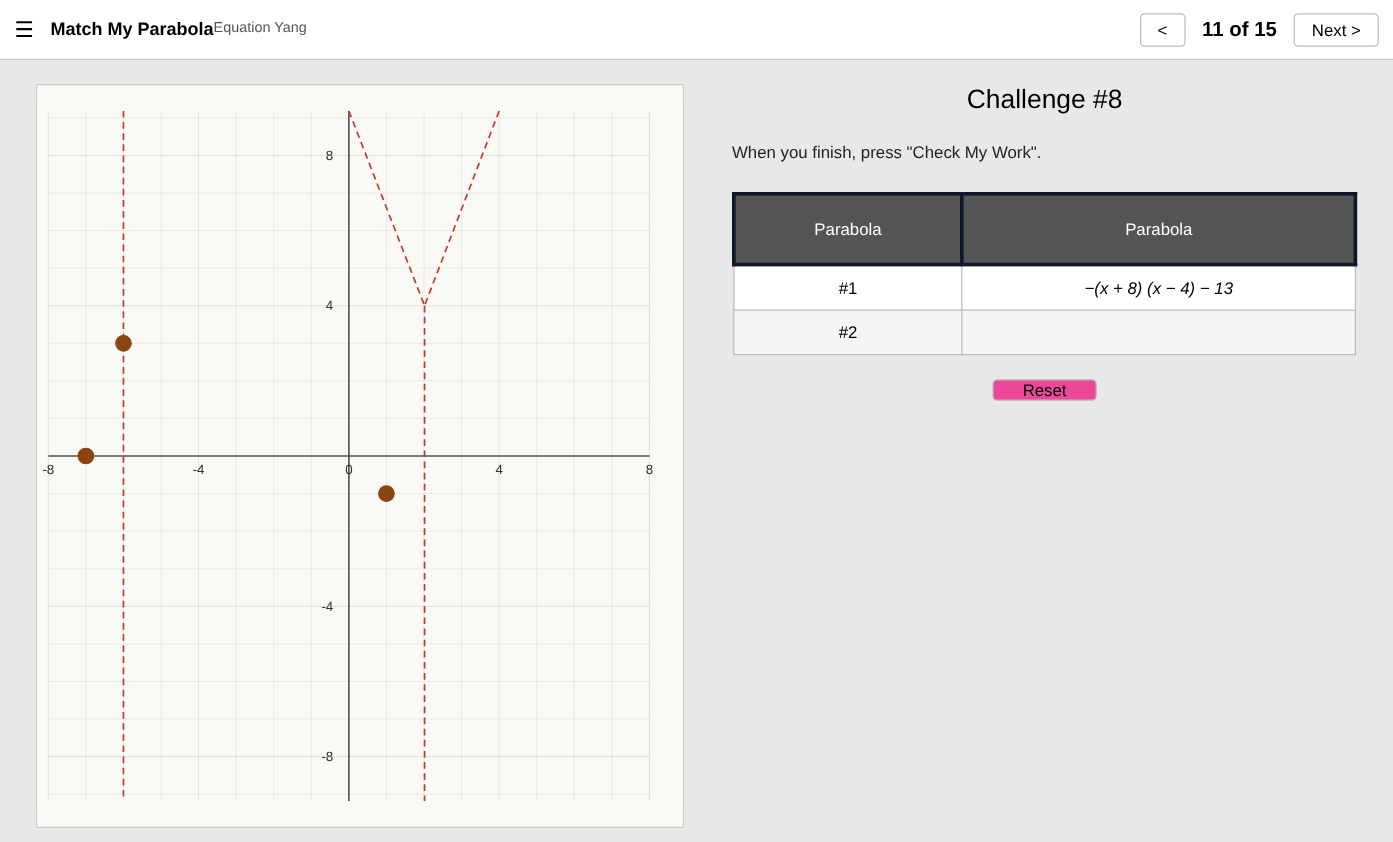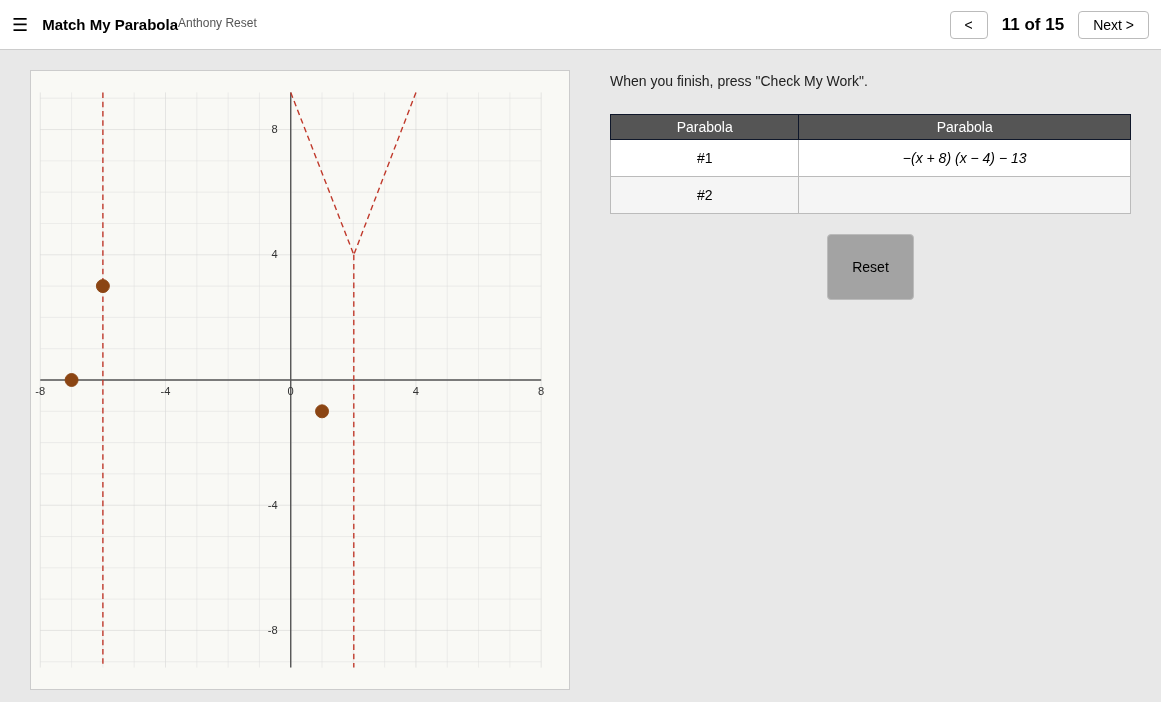--- a/index.html
+++ b/index.html
@@ -112,26 +112,26 @@
     
     .parabola-table {
       width: 100%;
       border-collapse: collapse;
       margin-bottom: 20px;
       border: 1px solid #999;
     }
     .parabola-table th {
       background: #555;
       color: #fff;
-      padding: 4px 16px;
+      padding: 20px 16px;
       font-size: 14px;
       font-family: sans-serif;
       font-weight: normal;
       text-align: center;
-      border: 1px solid #0f172a;
+      border: 3px solid #0f172a;
     }
     .parabola-table td {
       padding: 10px 16px;
       font-size: 14px;
       font-family: sans-serif;
       text-align: center;
       border: 1px solid #bbb;
       background: #fff;
     }
     .parabola-table tr:nth-child(even) td {
@@ -140,45 +140,45 @@
     .equation-cell {
       font-style: italic;
       font-family: 'Georgia', serif;
       font-size: 15px;
     }
 
     
     .reset-btn {
       display: block;
       margin: 0 auto;
-      background: #a3a3a3;
+      background: #ec4899;
       border: 1px solid #bbb;
       border-radius: 4px;
-      padding: 24px 24px;
+      padding: 0 24px;
       font-size: 14px;
       font-family: sans-serif;
       cursor: pointer;
     }
 
     
     .graph-svg {
       position: absolute;
       top: 0; left: 0;
       width: 100%;
       height: 100%;
     }
   </style>
 </head>
 <body>
 
 <div class="header">
   <span class="hamburger-icon">☰</span>
   <div class="header-title-group">
     <span class="header-app-title">Match My Parabola</span>
-    <span class="header-user-name">Anthony Reset</span>
+    <span class="header-user-name">Equation Yang</span>
   </div>
   <div class="header-nav">
     <button class="nav-btn">&lt;</button>
     <span class="nav-counter">11 of 15</span>
     <button class="nav-btn">Next  &gt;</button>
   </div>
 </div>
 
 <div class="main-content">
 
@@ -253,20 +253,21 @@
 
         <circle cx="33.75" cy="310" r="7" fill="#8B4513" stroke="#8B4513" stroke-width="1"></circle>
 
         <circle cx="303.75" cy="343.75" r="7" fill="#8B4513" stroke="#8B4513" stroke-width="1"></circle>
 
       </svg>
     </div>
   </div>
 
   <div class="challenge-area">
+    <h2 class="challenge-title">Challenge #8</h2>
 
     <div class="challenge-instructions">
       <p>When you finish, press "Check My Work".</p>
     </div>
 
     <table class="parabola-table">
       <thead>
         <tr>
           <th>Parabola</th>
           <th>Parabola</th>

